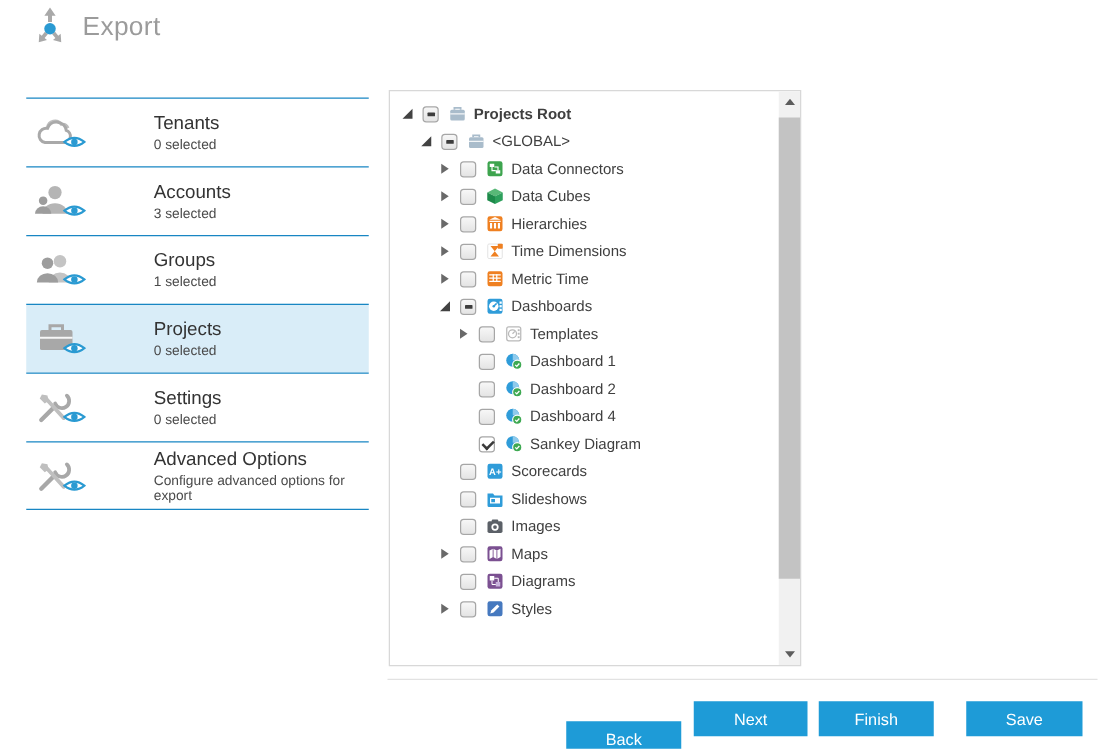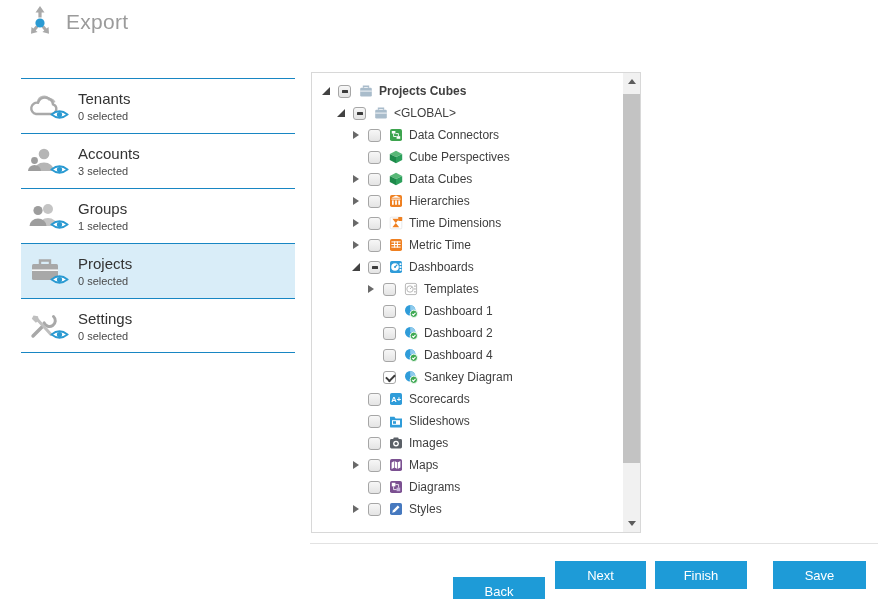--- a/index.html
+++ b/index.html
@@ -16,21 +16,21 @@
   
   .sidebar{position:absolute;left:21px;top:78px;width:274px;}
   .sb-item{
     box-sizing:border-box;height:55px;border-top:1px solid #1886c3;
     display:flex;align-items:center;padding-left:5px;cursor:pointer;background:#fff;
   }
   .sb-item:last-child{border-bottom:1px solid #1886c3;}
   .sb-item.selected{background:#d9edf8;}
   .sb-iconbox{position:relative;width:40px;height:30px;margin-right:12px;flex:0 0 40px;}
   .sb-eye{position:absolute;right:-3px;bottom:-4px;}
-  .sb-text{display:flex;flex-direction:column;justify-content:center;}
+  .sb-text{display:flex;flex-direction:column;justify-content:center;margin-left:45px;}
   .sb-title{font-size:15px;color:#333;line-height:18px;}
   .sb-sub{font-size:11px;color:#4a4a4a;margin-top:2px;}
   
   .tree-panel{
     position:absolute;left:311px;top:72px;width:330px;height:461px;
     box-sizing:border-box;border:1px solid #d8d8d8;background:#fff;overflow:hidden;
   }
   .tree-rows{position:absolute;left:0;top:7px;width:311px;}
   .trow{height:22px;display:flex;align-items:center;font-size:12px;color:#3f3f3f;white-space:nowrap;}
   .trow.bold{font-weight:bold;}
@@ -172,35 +172,52 @@
           <path d="M7.5 4.5 l4.5 0.8 0.8 4.5 -3 2 -4-4Z" fill="#bfbfbf"></path>
         </svg><span class="sb-eye"><svg width="19" height="13" viewBox="0 0 19 13">
             <path d="M1.5 6.5 Q9.5 0 17.5 6.5 Q9.5 13 1.5 6.5 Z" fill="#fff" stroke="#2a9ad2" stroke-width="1.7"></path>
             <circle cx="9.5" cy="6.5" r="2.6" fill="#2a9ad2"></circle>
           </svg></span></span>
       <span class="sb-text">
         <span class="sb-title">Settings</span>
         <span class="sb-sub">0 selected</span>
       </span>
     </div>
+    <div class="sb-item">
+      <span class="sb-iconbox"><svg width="40" height="30" viewBox="0 0 40 30">
+          <g stroke="#a8a8a8" stroke-linecap="round" fill="none">
+            <path d="M7 25 L18.5 13.5" stroke-width="3.4"></path>
+            <path d="M27.5 5.5 a5.8 5.8 0 1 1-9.4 6.3" stroke-width="3"></path>
+            <path d="M10 7 L25 23.5" stroke="#bfbfbf" stroke-width="3"></path>
+          </g>
+          <path d="M7.5 4.5 l4.5 0.8 0.8 4.5 -3 2 -4-4Z" fill="#bfbfbf"></path>
+        </svg><span class="sb-eye"><svg width="19" height="13" viewBox="0 0 19 13">
+            <path d="M1.5 6.5 Q9.5 0 17.5 6.5 Q9.5 13 1.5 6.5 Z" fill="#fff" stroke="#2a9ad2" stroke-width="1.7"></path>
+            <circle cx="9.5" cy="6.5" r="2.6" fill="#2a9ad2"></circle>
+          </svg></span></span>
+      <span class="sb-text">
+        <span class="sb-title">Advanced Options</span>
+        <span class="sb-sub">Configure advanced options for export</span>
+      </span>
+    </div>
   </div>
 
 <div class="tree-panel">
   <div class="tree-rows" id="tree-rows">
       <div class="trow bold" style="padding-left: 8px;">
         <span class="exp expanded"></span>
         <span class="cb indeterminate"></span>
         <span class="ticon">
           <svg width="14" height="14" viewBox="0 0 14 14">
             <path d="M4.5 3.8 V2.2 h5 v1.6" fill="none" stroke="#a9bccb" stroke-width="1.4"></path>
             <rect x="1.2" y="3.8" width="11.6" height="8.6" rx="1.2" fill="#a9bccb"></rect>
             <rect x="1.2" y="6.6" width="11.6" height="1" fill="#fff" opacity="0.85"></rect>
           </svg>
         </span>
-        <span>Projects Cubes</span>
+        <span>Projects Root</span>
       </div>
       <div class="trow" style="padding-left: 23px;">
         <span class="exp expanded"></span>
         <span class="cb indeterminate"></span>
         <span class="ticon">
           <svg width="14" height="14" viewBox="0 0 14 14">
             <path d="M4.5 3.8 V2.2 h5 v1.6" fill="none" stroke="#a9bccb" stroke-width="1.4"></path>
             <rect x="1.2" y="3.8" width="11.6" height="8.6" rx="1.2" fill="#a9bccb"></rect>
             <rect x="1.2" y="6.6" width="11.6" height="1" fill="#fff" opacity="0.85"></rect>
           </svg>
@@ -212,32 +229,20 @@
         <span class="cb unchecked"></span>
         <span class="ticon">
           <svg width="14" height="14" viewBox="0 0 14 14">
             <rect x="1" y="1" width="12" height="12" rx="1.8" fill="#3da44e"></rect>
             <rect x="2.8" y="3" width="3.6" height="2.6" fill="#fff"></rect>
             <rect x="7.6" y="8.2" width="3.6" height="2.6" fill="#fff"></rect>
             <path d="M4.6 5.6 v2.9 h3 M9.4 8.2 V5.6 h-2.8" stroke="#fff" stroke-width="0.9" fill="none"></path>
           </svg>
         </span>
         <span>Data Connectors</span>
-      </div>
-      <div class="trow" style="padding-left: 38px;">
-        <span class="exp"></span>
-        <span class="cb unchecked"></span>
-        <span class="ticon">
-          <svg width="14" height="14" viewBox="0 0 14 14">
-            <polygon points="7,0.8 13.2,3.9 7,7 0.8,3.9" fill="#58b877"></polygon>
-            <polygon points="0.8,3.9 7,7 7,13.2 0.8,10.1" fill="#1d8a4a"></polygon>
-            <polygon points="13.2,3.9 7,7 7,13.2 13.2,10.1" fill="#2da05c"></polygon>
-          </svg>
-        </span>
-        <span>Cube Perspectives</span>
       </div>
       <div class="trow" style="padding-left: 38px;">
         <span class="exp collapsed"></span>
         <span class="cb unchecked"></span>
         <span class="ticon">
           <svg width="14" height="14" viewBox="0 0 14 14">
             <polygon points="7,0.8 13.2,3.9 7,7 0.8,3.9" fill="#58b877"></polygon>
             <polygon points="0.8,3.9 7,7 7,13.2 0.8,10.1" fill="#1d8a4a"></polygon>
             <polygon points="13.2,3.9 7,7 7,13.2 13.2,10.1" fill="#2da05c"></polygon>
           </svg>

